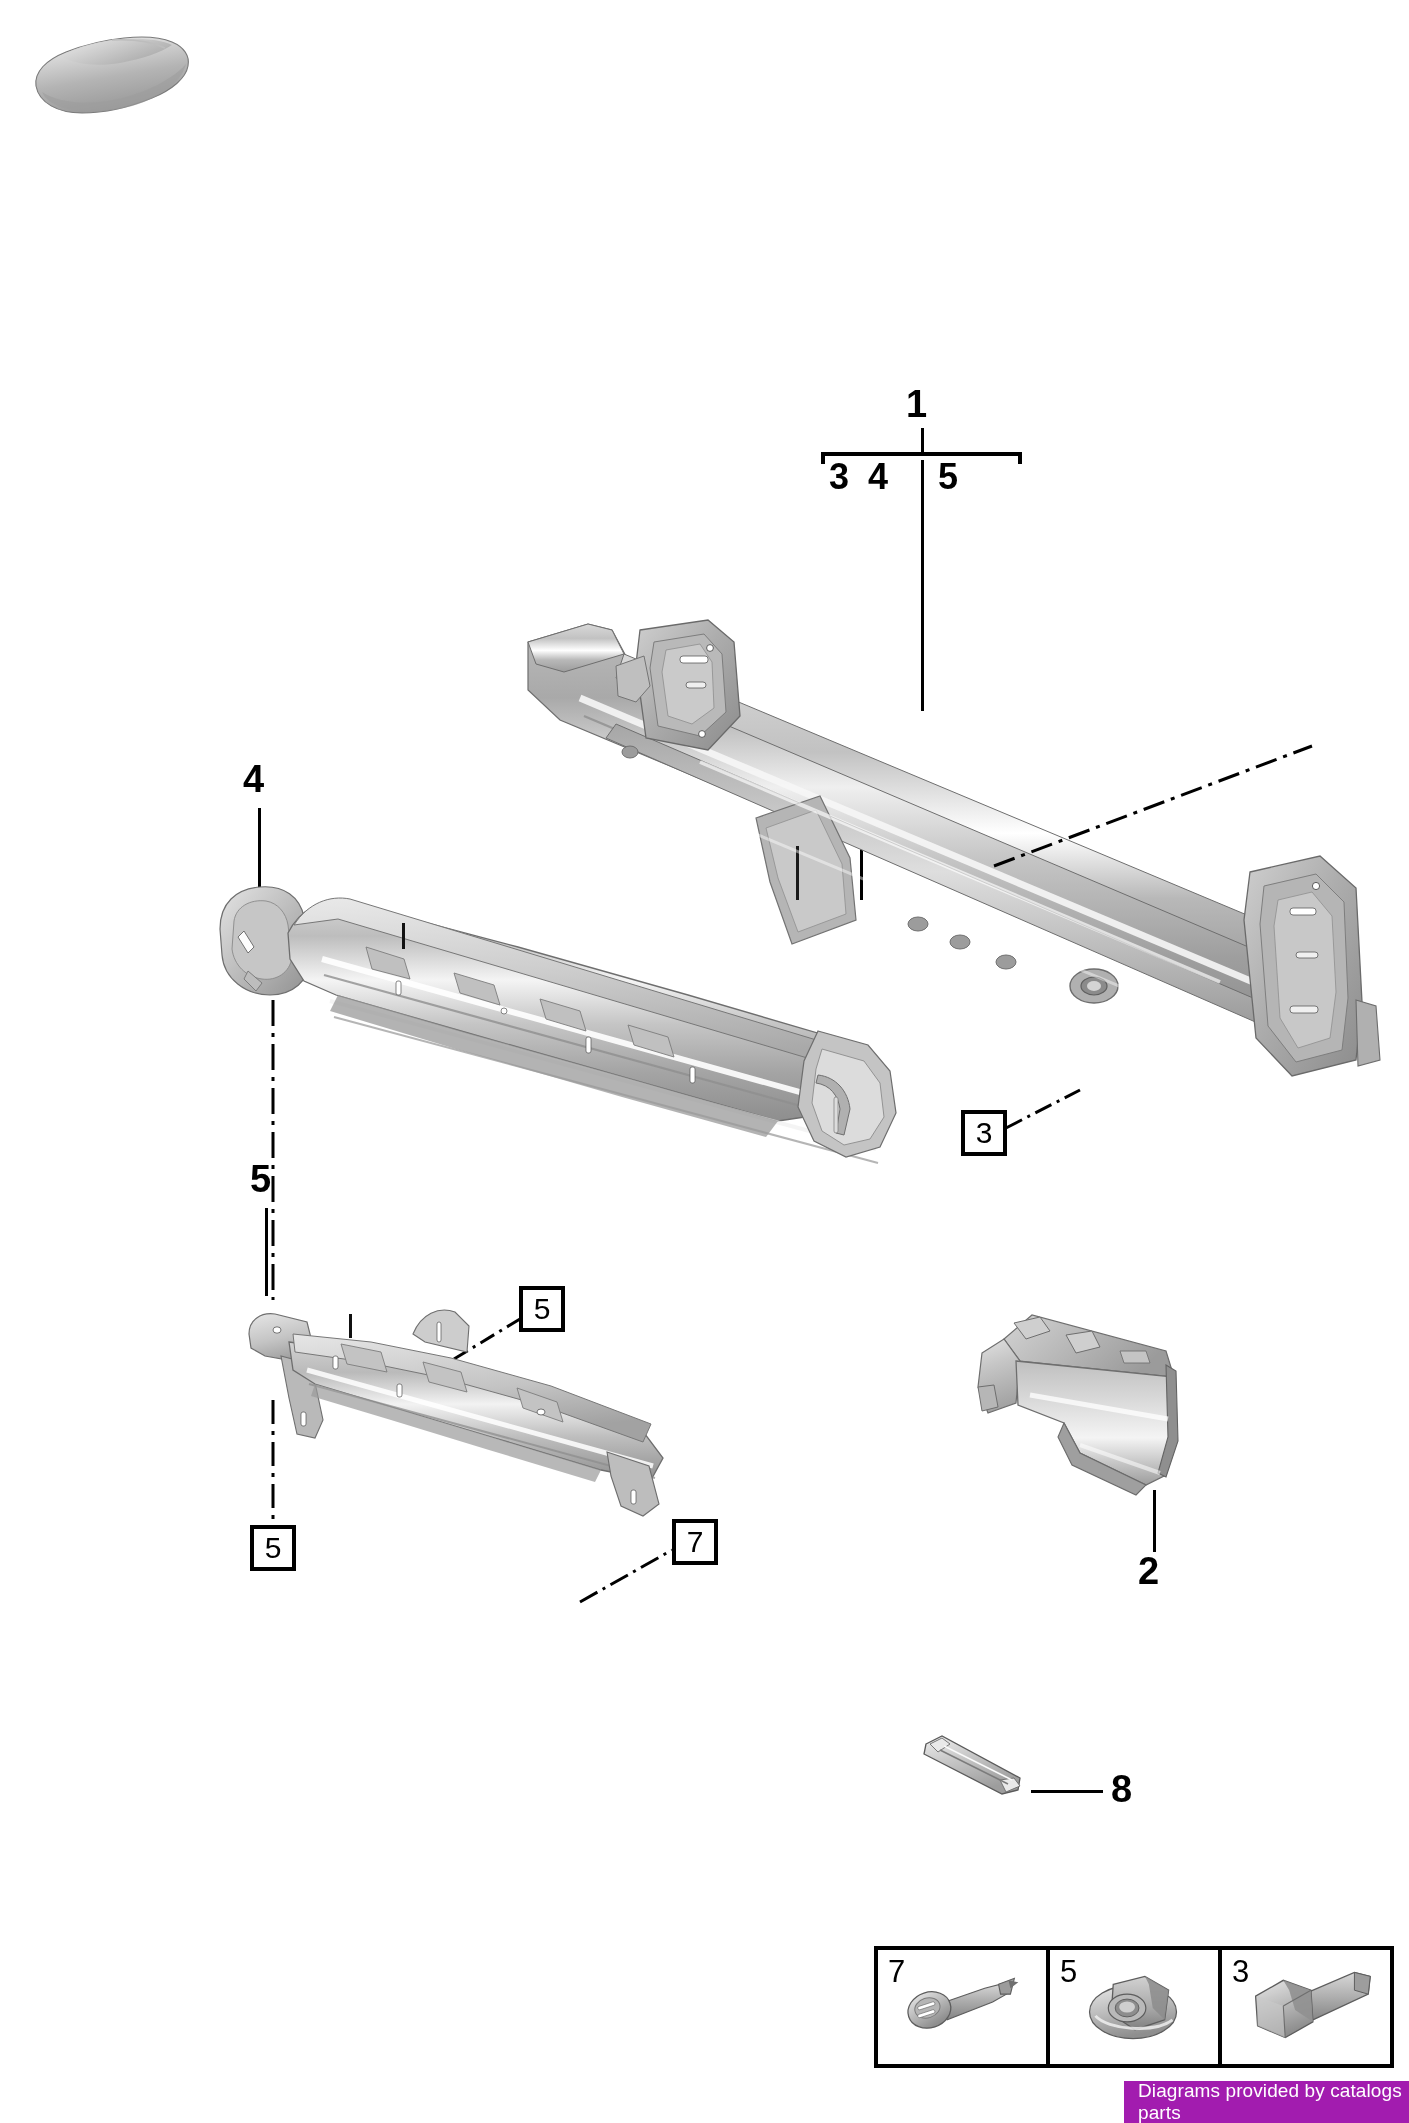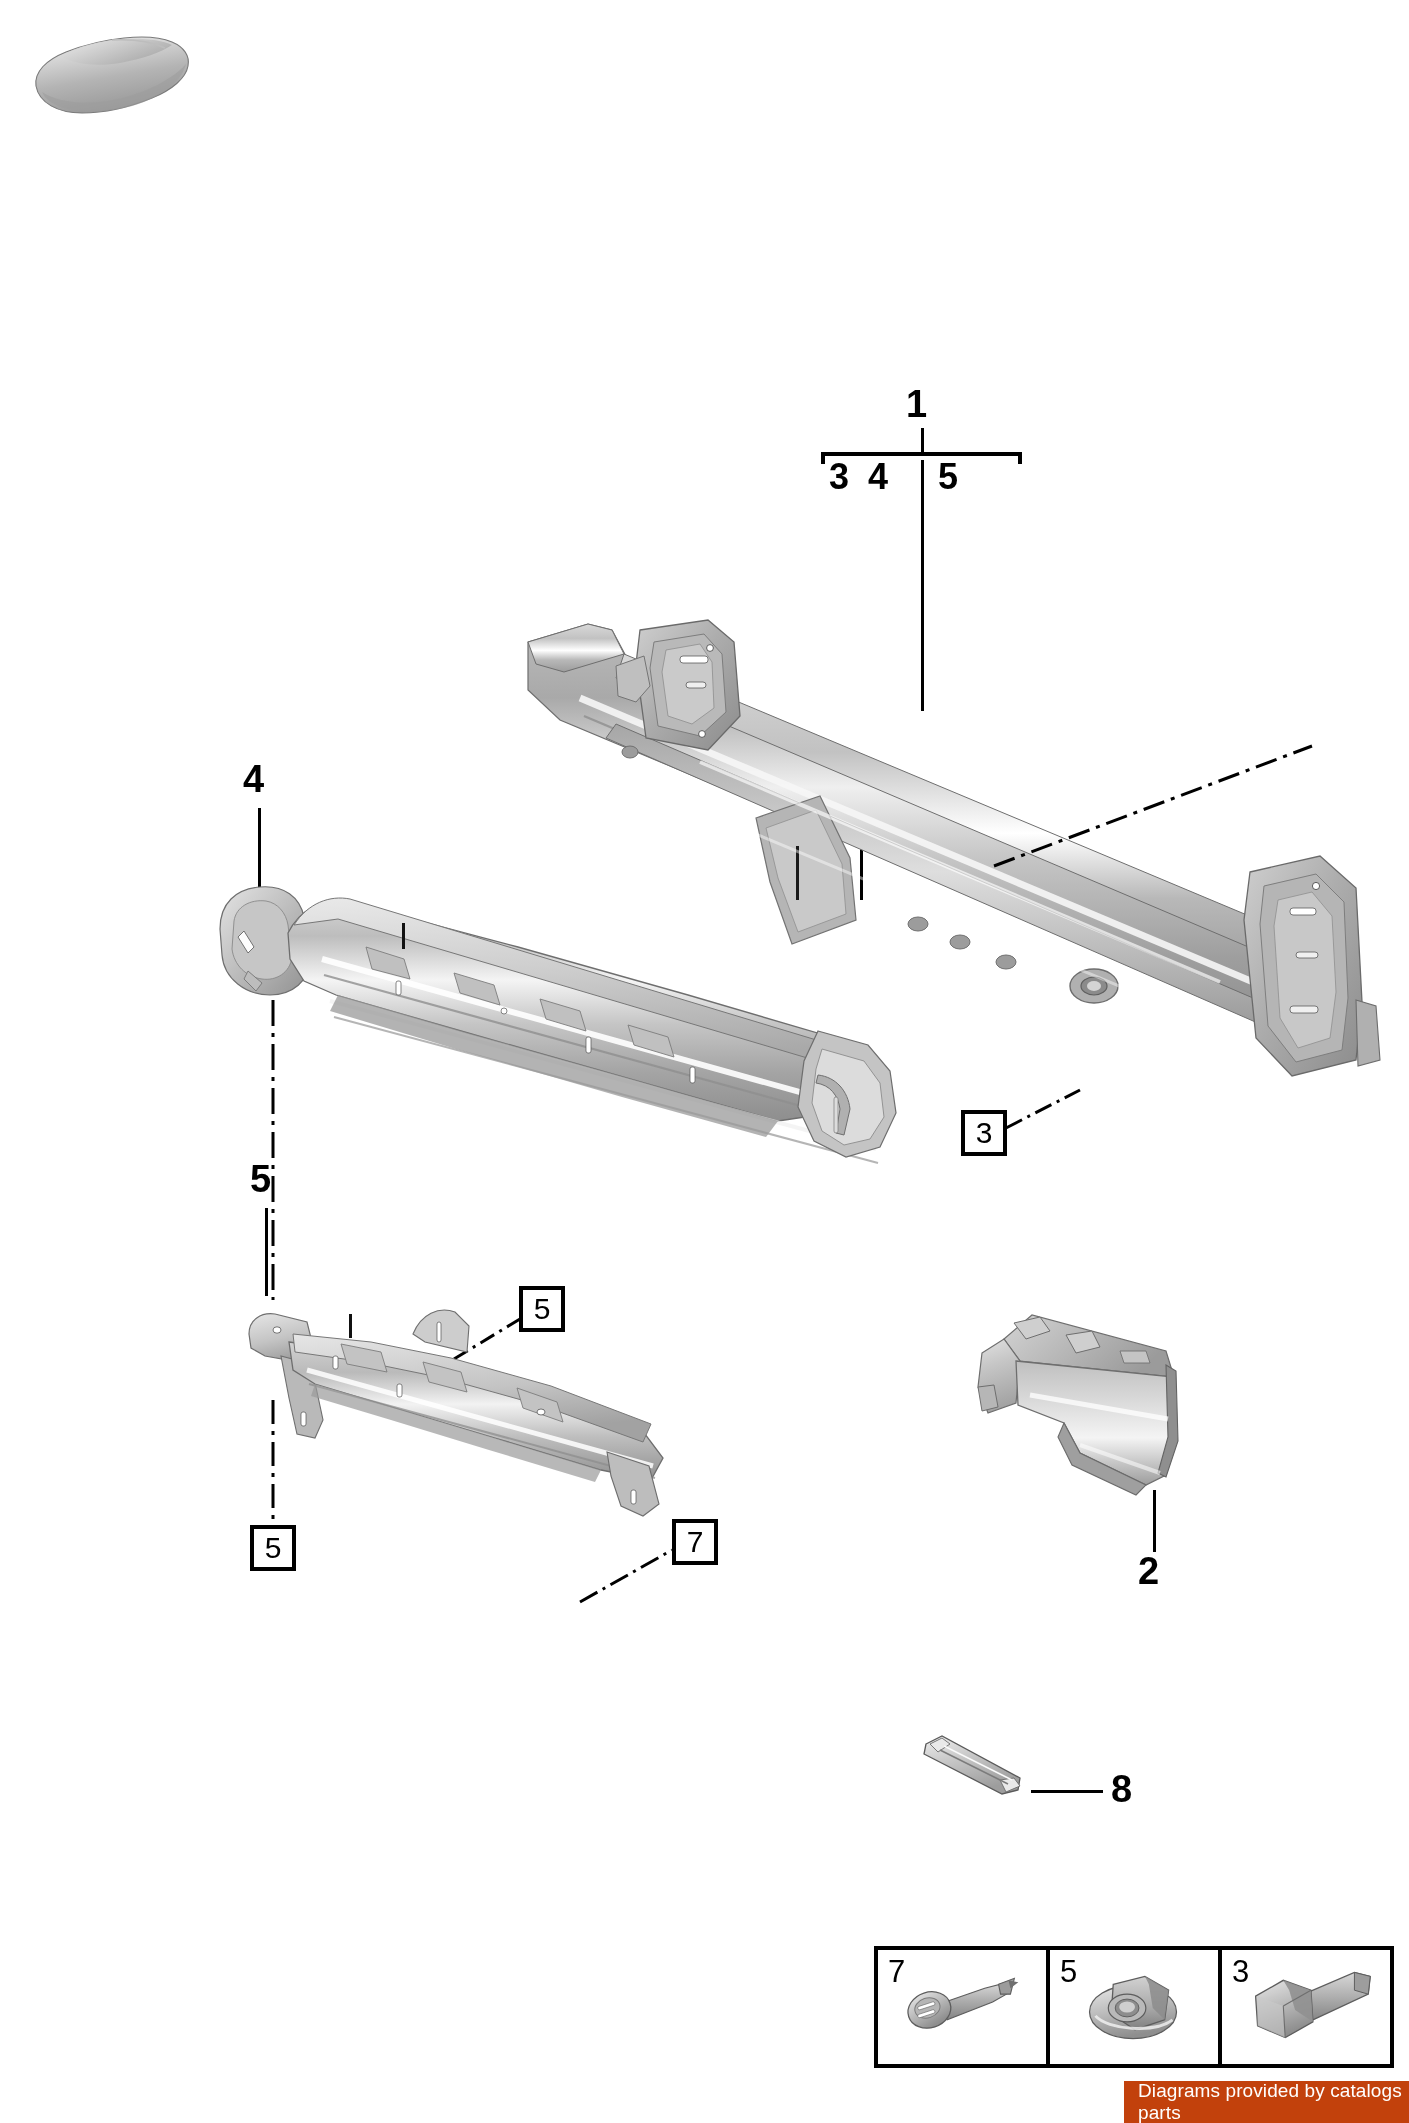--- a/index.html
+++ b/index.html
@@ -98,21 +98,21 @@
     left: 0; top: 0; right: 0; bottom: 0;
   }
 
   
   #watermark {
     position: absolute;
     left: 1124px;
     top: 2081px;
     width: 285px;
     height: 42px;
-    background: #c2410c;
+    background: #a21caf;
     color: #ffffff;
     font-size: 19px;
     display: flex;
     align-items: center;
     padding-left: 14px;
     box-sizing: border-box;
     font-family: "Liberation Sans", sans-serif;
     letter-spacing: 0.1px;
   }
 

